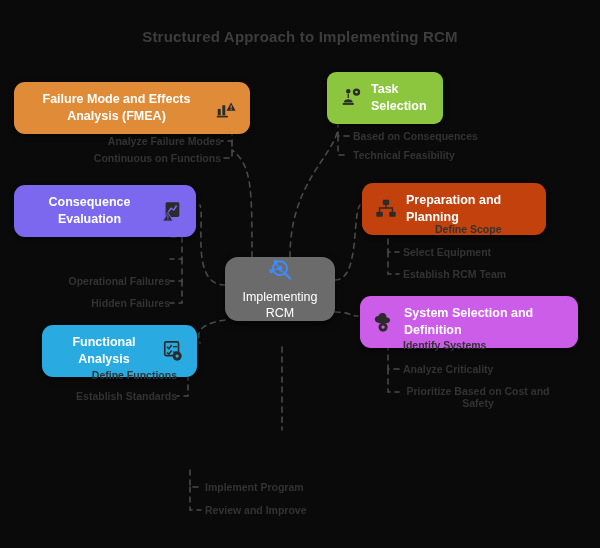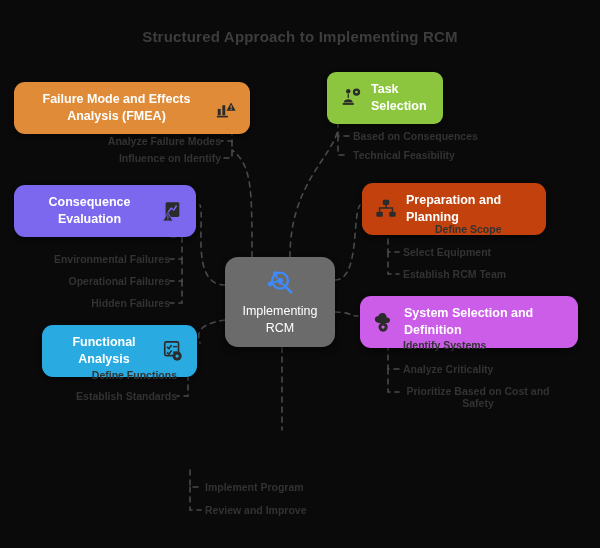--- a/index.html
+++ b/index.html
@@ -60,21 +60,21 @@
   .nicon {
     flex: 0 0 auto;
     width: 22px;
     height: 22px;
     display: block;
   }
   .center-node {
     position: absolute;
     box-sizing: border-box;
     width: 110px;
-    height: 90px;
+    height: 64px;
     left: 225px;
     top: 257px;
     background: #6b6b6b;
     border-radius: 13px;
     display: flex;
     flex-direction: column;
     align-items: center;
     justify-content: center;
     gap: 5px;
     color: #ffffff;
@@ -233,23 +233,22 @@
       <path d="M13 11 L11.5 8 M9 15.5 L13.5 14" stroke="#3d8bfd" stroke-width="1.8"></path>
       <path d="M16 16 L20 18" stroke="#3d8bfd" stroke-width="1.8" stroke-linecap="round"></path>
     </svg>
     <div>
       <div>Implementing</div>
       <div>RCM</div>
     </div>
   </div>
 
   <div class="subitem right" style="left:61px; top:135px; width:160px;">Analyze Failure Modes</div>
-  <div class="subitem right" style="left:61px; top:152px; width:160px;">Influence on Identify</div>
-
-  <div class="subitem right" style="left:10px; top:253px; width:160px;">Environmental Failures</div>
+  <div class="subitem right" style="left:61px; top:152px; width:160px;">Continuous on Functions</div>
+
   <div class="subitem right" style="left:10px; top:275px; width:160px;">Operational Failures</div>
   <div class="subitem right" style="left:10px; top:297px; width:160px;">Hidden Failures</div>
 
   <div class="subitem right" style="left:17px; top:369px; width:160px;">Define Functions</div>
   <div class="subitem right" style="left:17px; top:390px; width:160px;">Establish Standards</div>
 
   <div class="subitem left" style="left:353px; top:130px;">Based on Consequences</div>
   <div class="subitem left" style="left:353px; top:149px;">Technical Feasibility</div>
 
   <div class="subitem left" style="left:403px; top:223px;margin-left:32px;">Define Scope</div>

